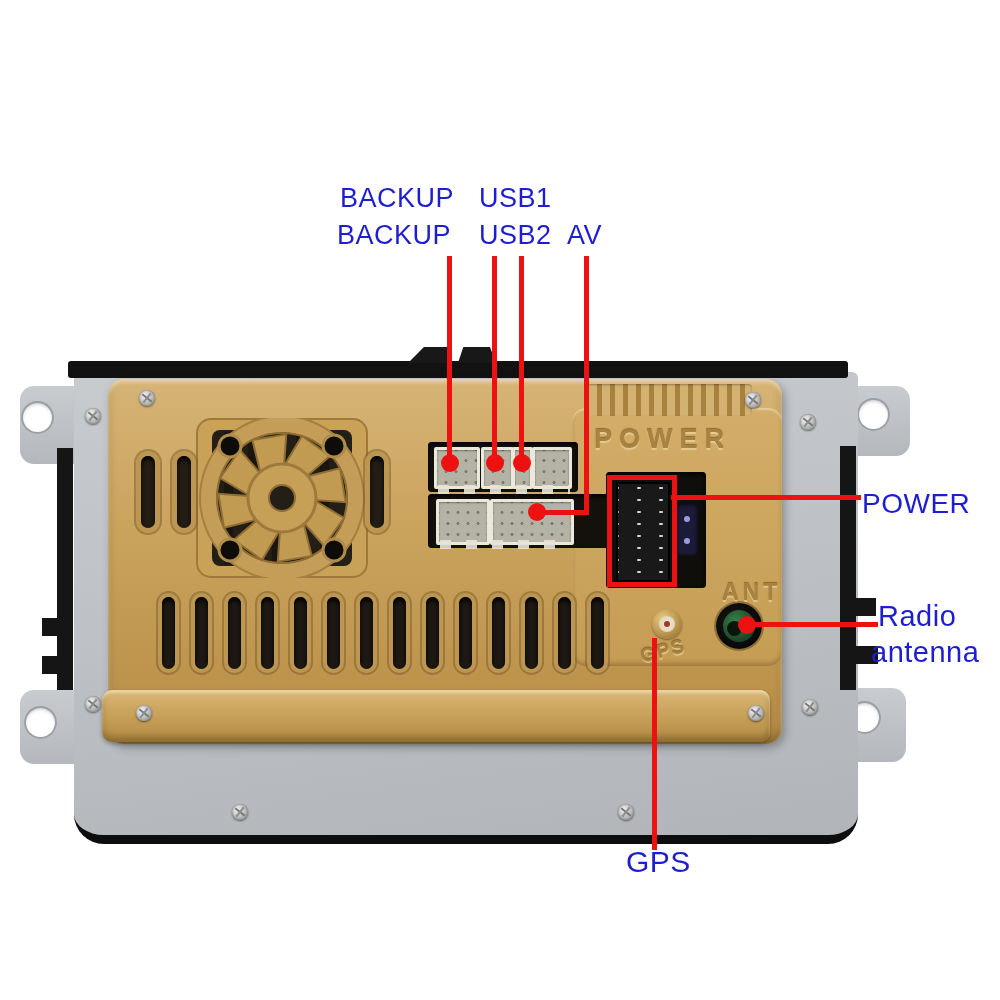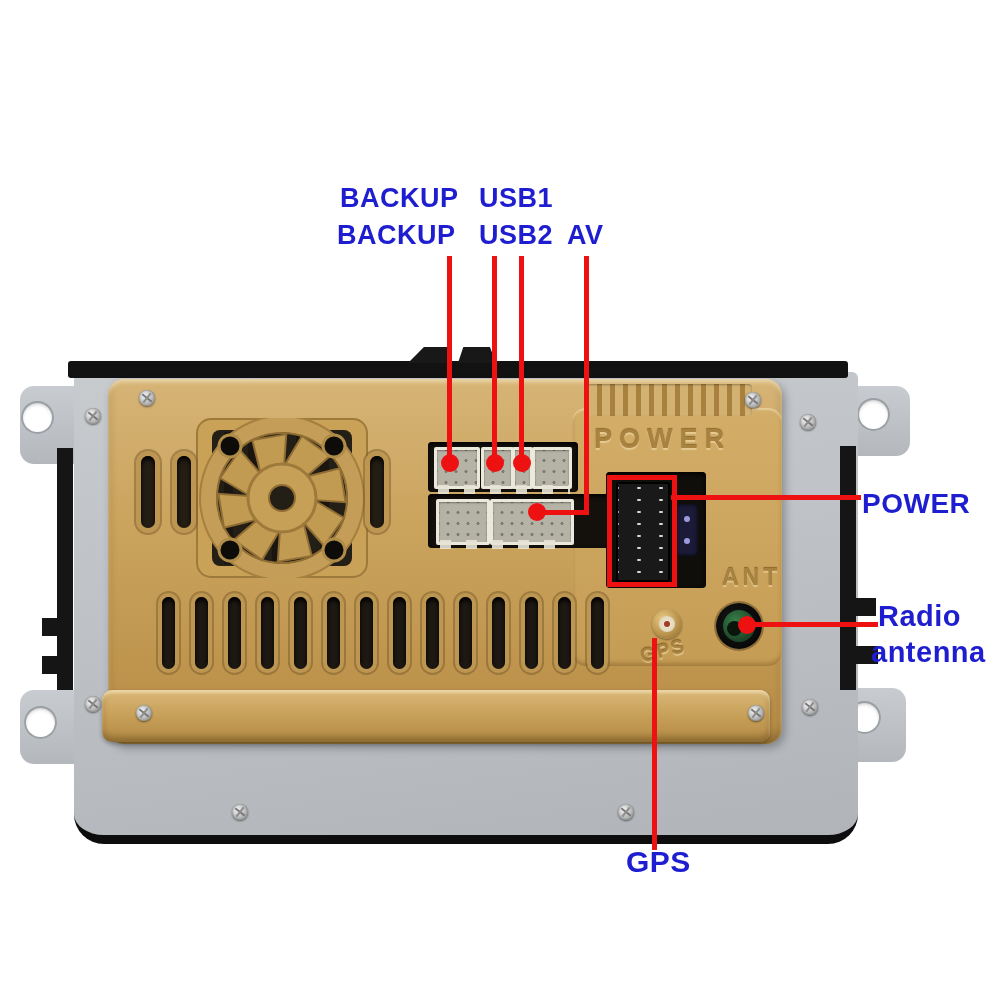--- a/index.html
+++ b/index.html
@@ -59,21 +59,21 @@
         box-shadow:0 0 0 4px #bd9752, 0 0 0 6px rgba(120,90,40,.5), inset 0 3px 4px #000;}
   #bottom-bar{position:absolute;left:102px;top:690px;width:668px;height:52px;border-radius:10px;
         background:linear-gradient(180deg,#d9b877 0%,#c59d55 55%,#b28a45 100%);
         box-shadow:inset 0 3px 3px rgba(255,245,215,.5), inset 0 -5px 6px rgba(70,45,10,.35), 0 2px 4px rgba(0,0,0,.3);}
   .screw{position:absolute;width:16px;height:16px;border-radius:50%;
         background:radial-gradient(circle at 35% 35%,#f4f4f4,#b9b9b9 55%,#8a8a8a);
         box-shadow:0 1px 2px rgba(0,0,0,.5), inset 0 0 2px #666;}
   .screw::before{content:"";position:absolute;left:2px;top:7px;width:12px;height:2px;background:#777;transform:rotate(38deg);}
   .screw::after{content:"";position:absolute;left:2px;top:7px;width:12px;height:2px;background:#8d8d8d;transform:rotate(-52deg);}
   
-  .lbl{position:absolute;font-weight:bold;color:var(--blue);z-index:12;letter-spacing:.5px;white-space:nowrap;}
+  .lbl{position:absolute;font-weight:normal;color:var(--blue);z-index:12;letter-spacing:.5px;white-space:nowrap;}
   .rline{position:absolute;background:var(--red);z-index:11;}
   .rdot{position:absolute;width:18px;height:18px;border-radius:50%;background:var(--red);z-index:11;}
   .rrect{position:absolute;border:5px solid var(--red);background:transparent;z-index:11;}
 </style>
 </head>
 <body>
 
 <div id="scene">
 
   <div class="ear" style="left:20px;top:386px;width:72px;height:78px;border-radius:14px 0 0 14px;"></div>
@@ -171,21 +171,21 @@
   <div class="tabstrip" style="left:440px;top:540px;width:128px;"></div>
 
   <div class="recess" style="left:606px;top:472px;width:100px;height:116px;background:#100e0b;"></div>
   <div id="pwr-conn"></div>
   <div id="fuse">
     <div class="fuse-dot" style="top:12px;"></div>
     <div class="fuse-dot" style="top:34px;"></div>
   </div>
 
   <div class="emboss" style="left:594px;top:424px;font-size:27px;letter-spacing:7px;">POWER</div>
-  <div class="emboss" style="left:722px;top:564px;font-size:23px;letter-spacing:4px;">ANT</div>
+  <div class="emboss" style="left:722px;top:579px;font-size:23px;letter-spacing:4px;">ANT</div>
   <div class="emboss" style="left:640px;top:640px;font-size:19px;letter-spacing:2px;transform:rotate(-14deg);">GPS</div>
 
   <div class="circ" style="left:716px;top:603px;width:46px;height:46px;background:radial-gradient(circle at 45% 45%,#1a1a1a,#000);box-shadow:0 0 0 2px rgba(60,40,10,.4);"></div>
   <div class="circ" style="left:723px;top:610px;width:32px;height:32px;background:radial-gradient(circle at 40% 35%,#37804a,#1c4527 70%);"></div>
   <div class="circ" style="left:727px;top:621px;width:15px;height:15px;background:#0a150c;"></div>
 
   <div class="circ" style="left:652px;top:609px;width:30px;height:30px;background:radial-gradient(circle at 38% 35%,#eccd86,#b08a44 65%,#8a6830);box-shadow:0 1px 2px rgba(0,0,0,.4);"></div>
   <div class="circ" style="left:659px;top:616px;width:16px;height:16px;background:radial-gradient(circle,#f4ecd6,#d9cdb0);"></div>
   <div class="circ" style="left:664px;top:621px;width:6px;height:6px;background:#a33b28;"></div>
 

